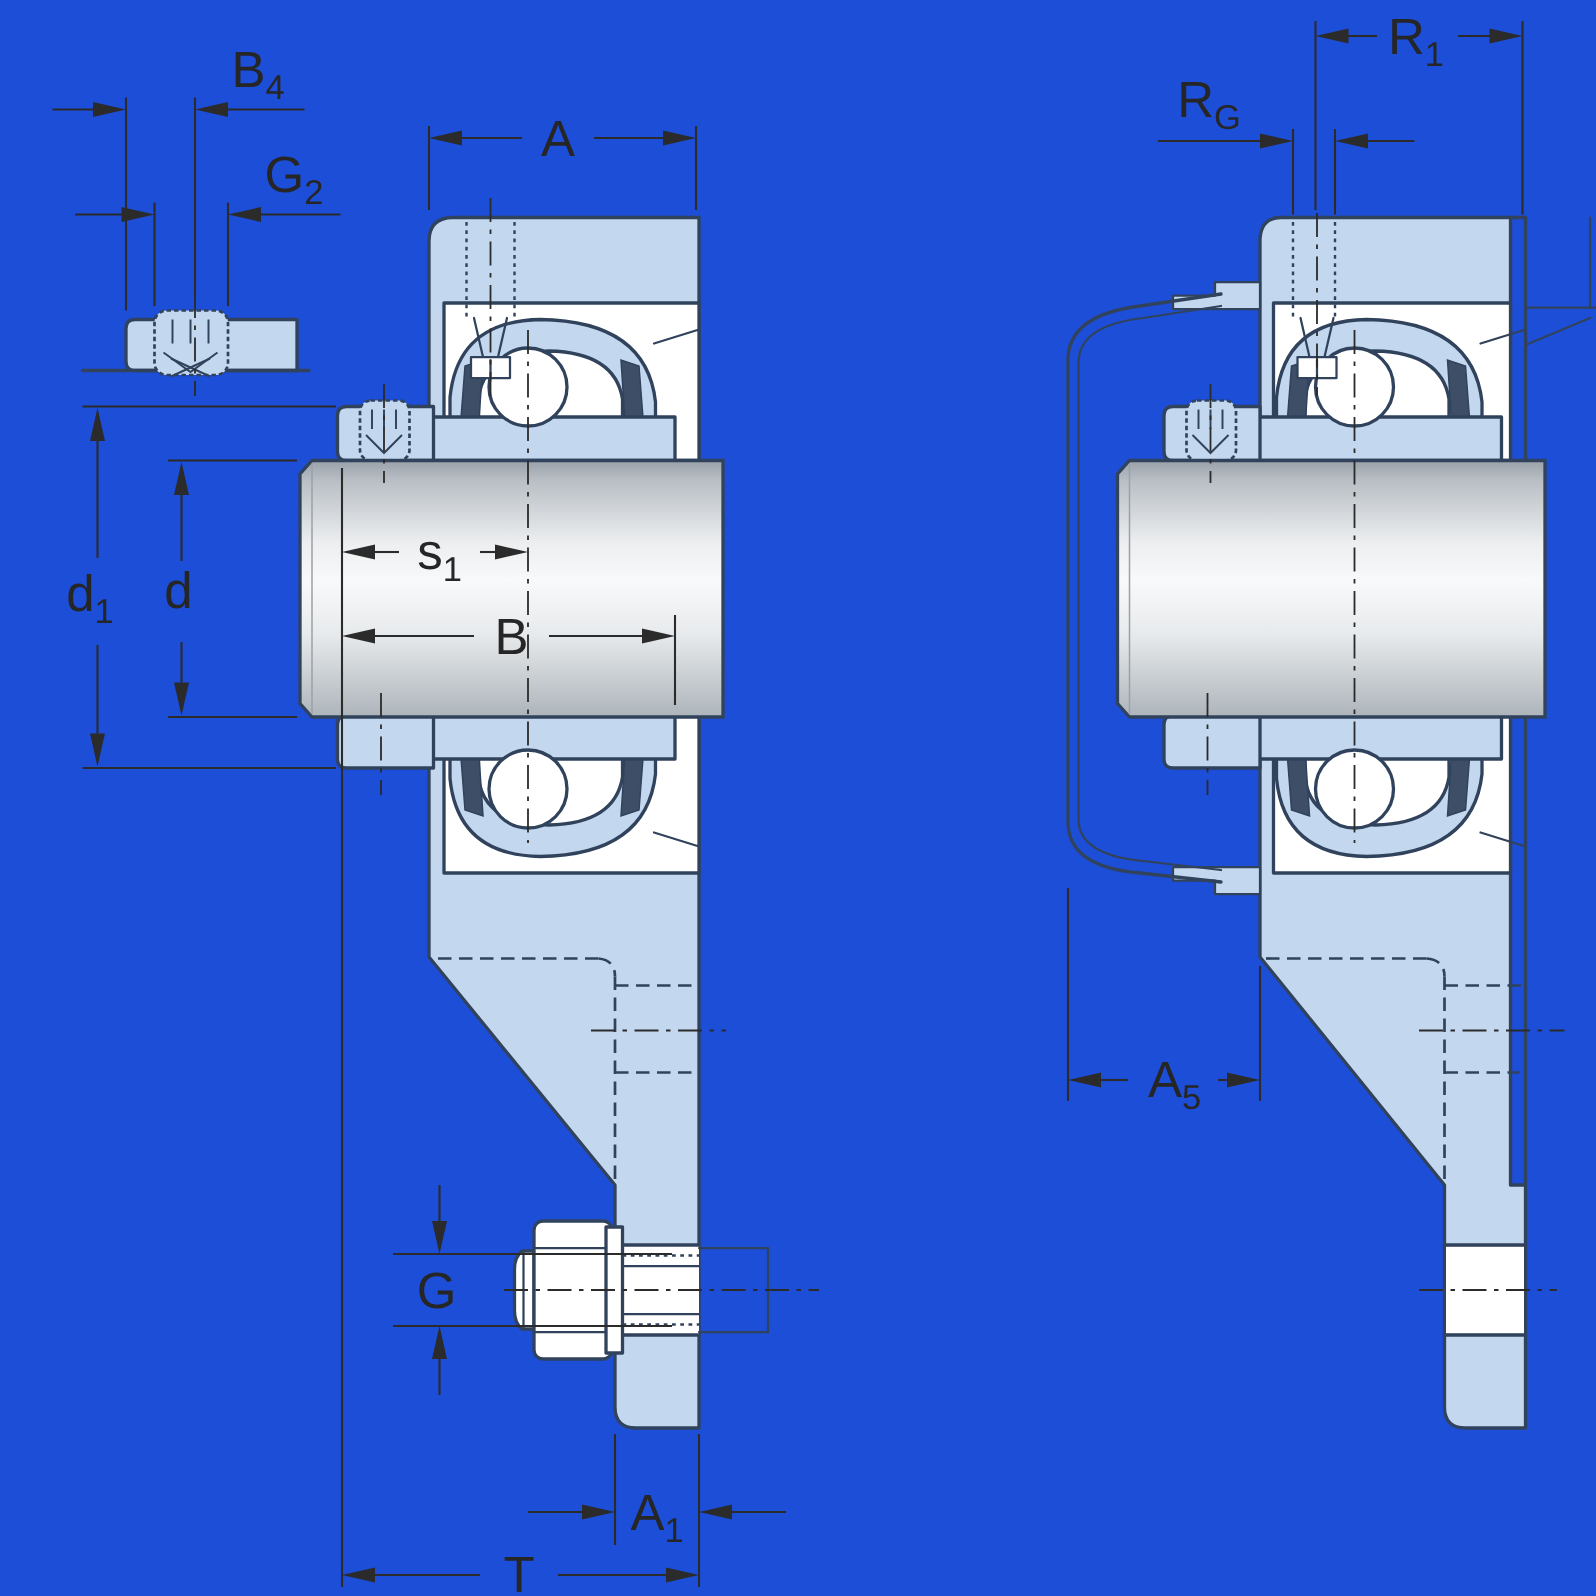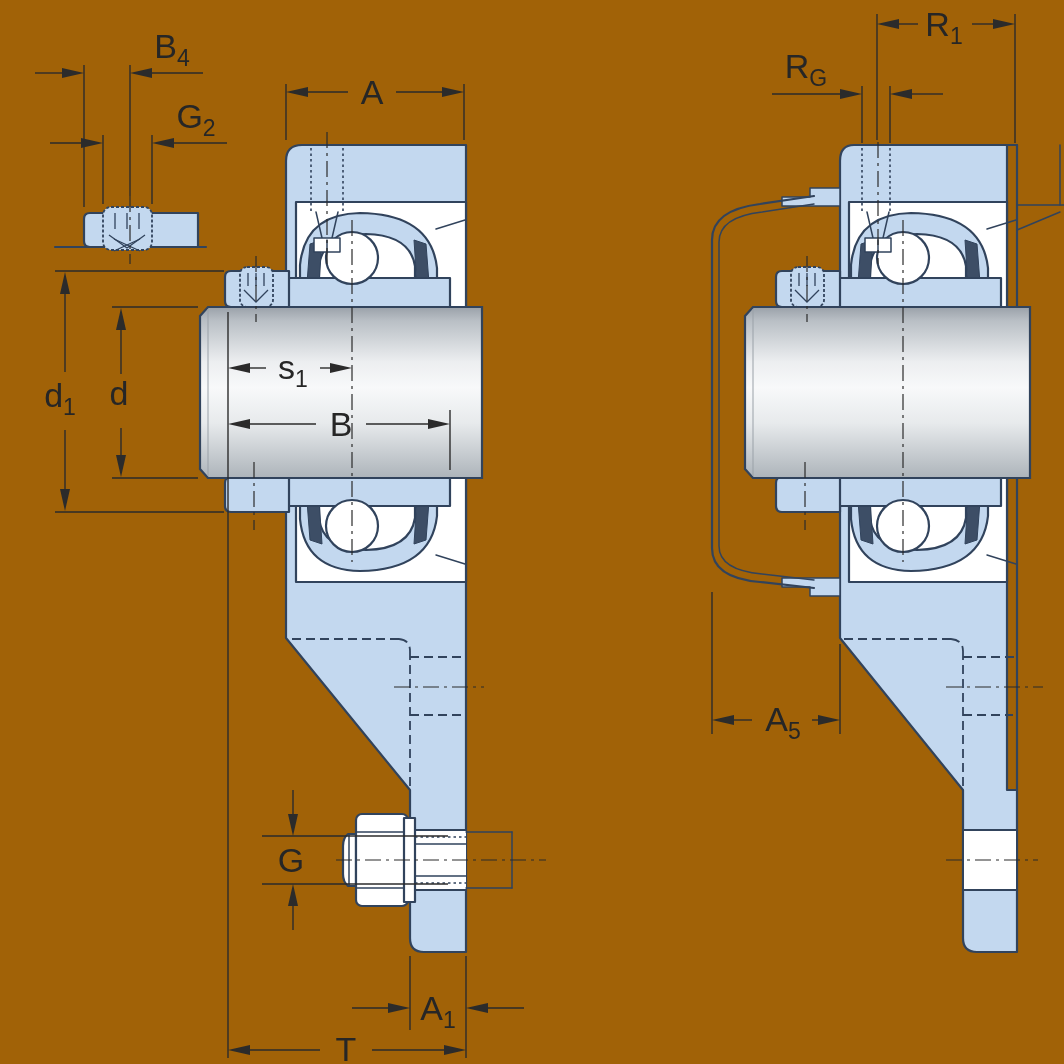--- a/index.html
+++ b/index.html
@@ -1,16 +1,16 @@
 <!DOCTYPE html>
 <html><head>
 <meta charset="utf-8">
 <style>
   html,body{margin:0;padding:0;background:#ffffff;}
-  .stage{width:1064px;height:1064px;position:relative;background:#a16207;text-decoration:underline;}
+  .stage{width:1064px;height:1064px;position:relative;background:#1d4ed8;text-decoration:underline;}
   svg{display:block;}
   .part{stroke:#31435c;stroke-width:2.2;fill:none;stroke-linejoin:round;stroke-linecap:round;}
   .thin{stroke-width:1.5;}
   .blue{fill:#c3d8ef;}
   .white{fill:#ffffff;}
   .sealf{fill:#3d4e66;stroke:#31435c;stroke-width:1;}
   .dim{stroke:#2b2b2b;stroke-width:1.4;fill:none;stroke-linecap:butt;}
   .dimf{fill:#2b2b2b;stroke:none;}
   .cl{stroke:#2b2b2b;stroke-width:1.2;fill:none;stroke-dasharray:16 5 3 5;}
   .hid{stroke:#31435c;stroke-width:1.8;fill:none;stroke-dasharray:9 5;}

